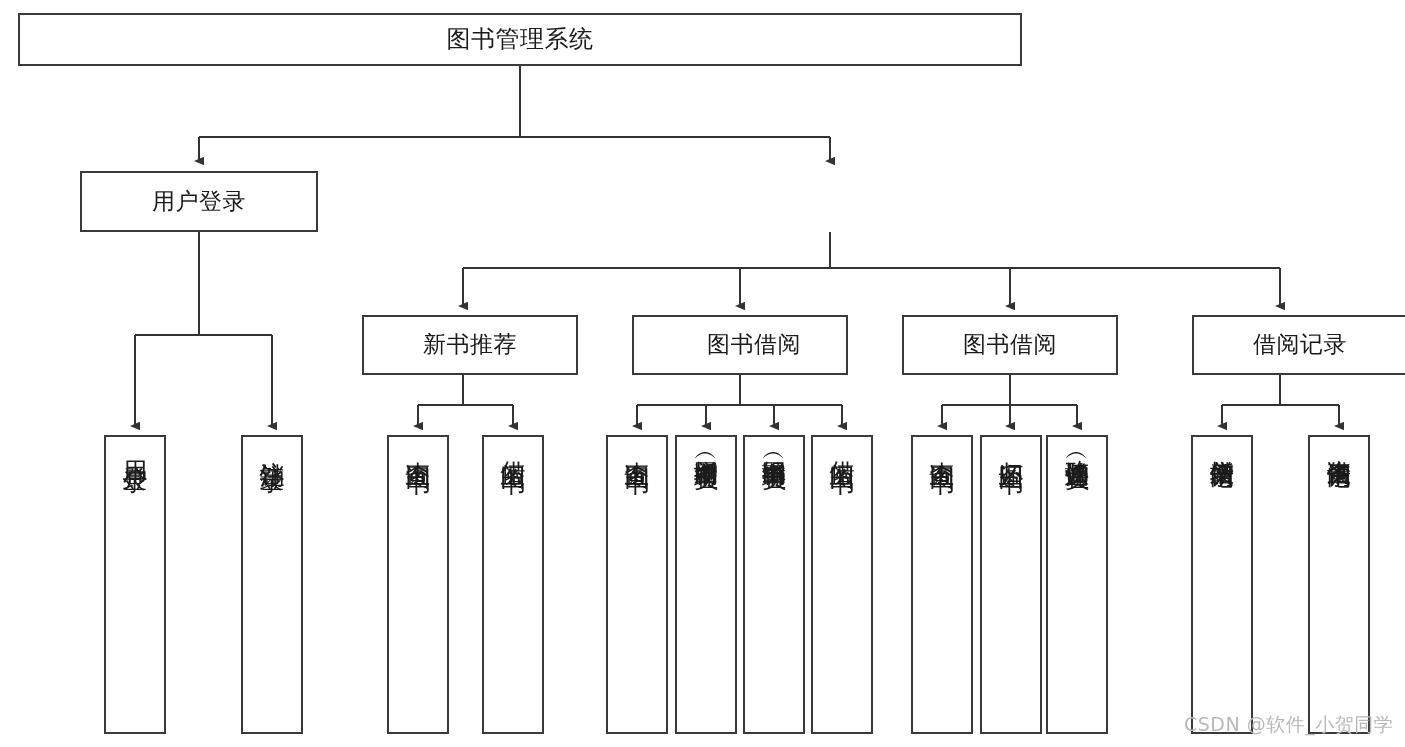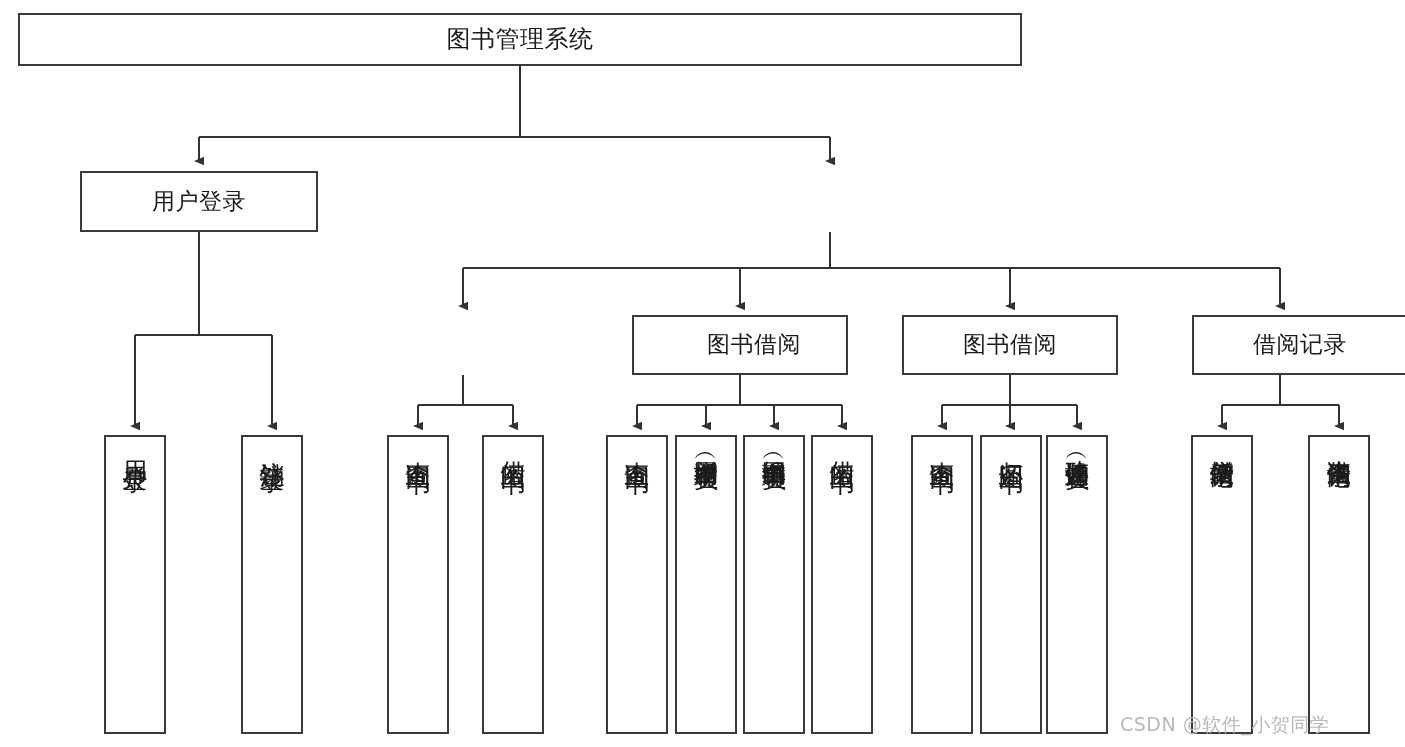--- a/index.html
+++ b/index.html
@@ -70,21 +70,21 @@
   .node-v.tall-text .node-label {
     font-size: 24px;
     letter-spacing: 1px;
   }
   .watermark {
     position: absolute;
     color: #b9b9b9;
     font-size: 19px;
     white-space: nowrap;
     letter-spacing: 0.5px;
-    left: 1120px;
+    left: 1184px;
     top: 712px;
     text-align: center;
   }
 </style>
 </head>
 <body>
 
 <div id="diagram-root">
 
   <svg class="diagram-canvas" viewBox="0 0 1405 747">
@@ -140,20 +140,23 @@
   </svg>
 
   <div class="node-box node-h root-node" style="left:18px; top:13px; width:1004px; height:53px;">
     <span class="node-label">图书管理系统</span>
   </div>
 
   <div class="node-box node-h" style="left:80px; top:171px; width:238px; height:61px;">
     <span class="node-label">用户登录</span>
   </div>
 
+  <div class="node-box node-h" style="left:362px; top:315px; width:216px; height:60px;">
+    <span class="node-label">新书推荐</span>
+  </div>
   <div class="node-box node-h" style="left:632px; top:315px; width:216px; height:60px;padding-left:28px;">
     <span class="node-label">图书借阅</span>
   </div>
   <div class="node-box node-h" style="left:902px; top:315px; width:216px; height:60px;">
     <span class="node-label">图书借阅</span>
   </div>
   <div class="node-box node-h" style="left:1172px; top:315px; width:216px; height:60px;margin-left:20px;">
     <span class="node-label">借阅记录</span>
   </div>
 

